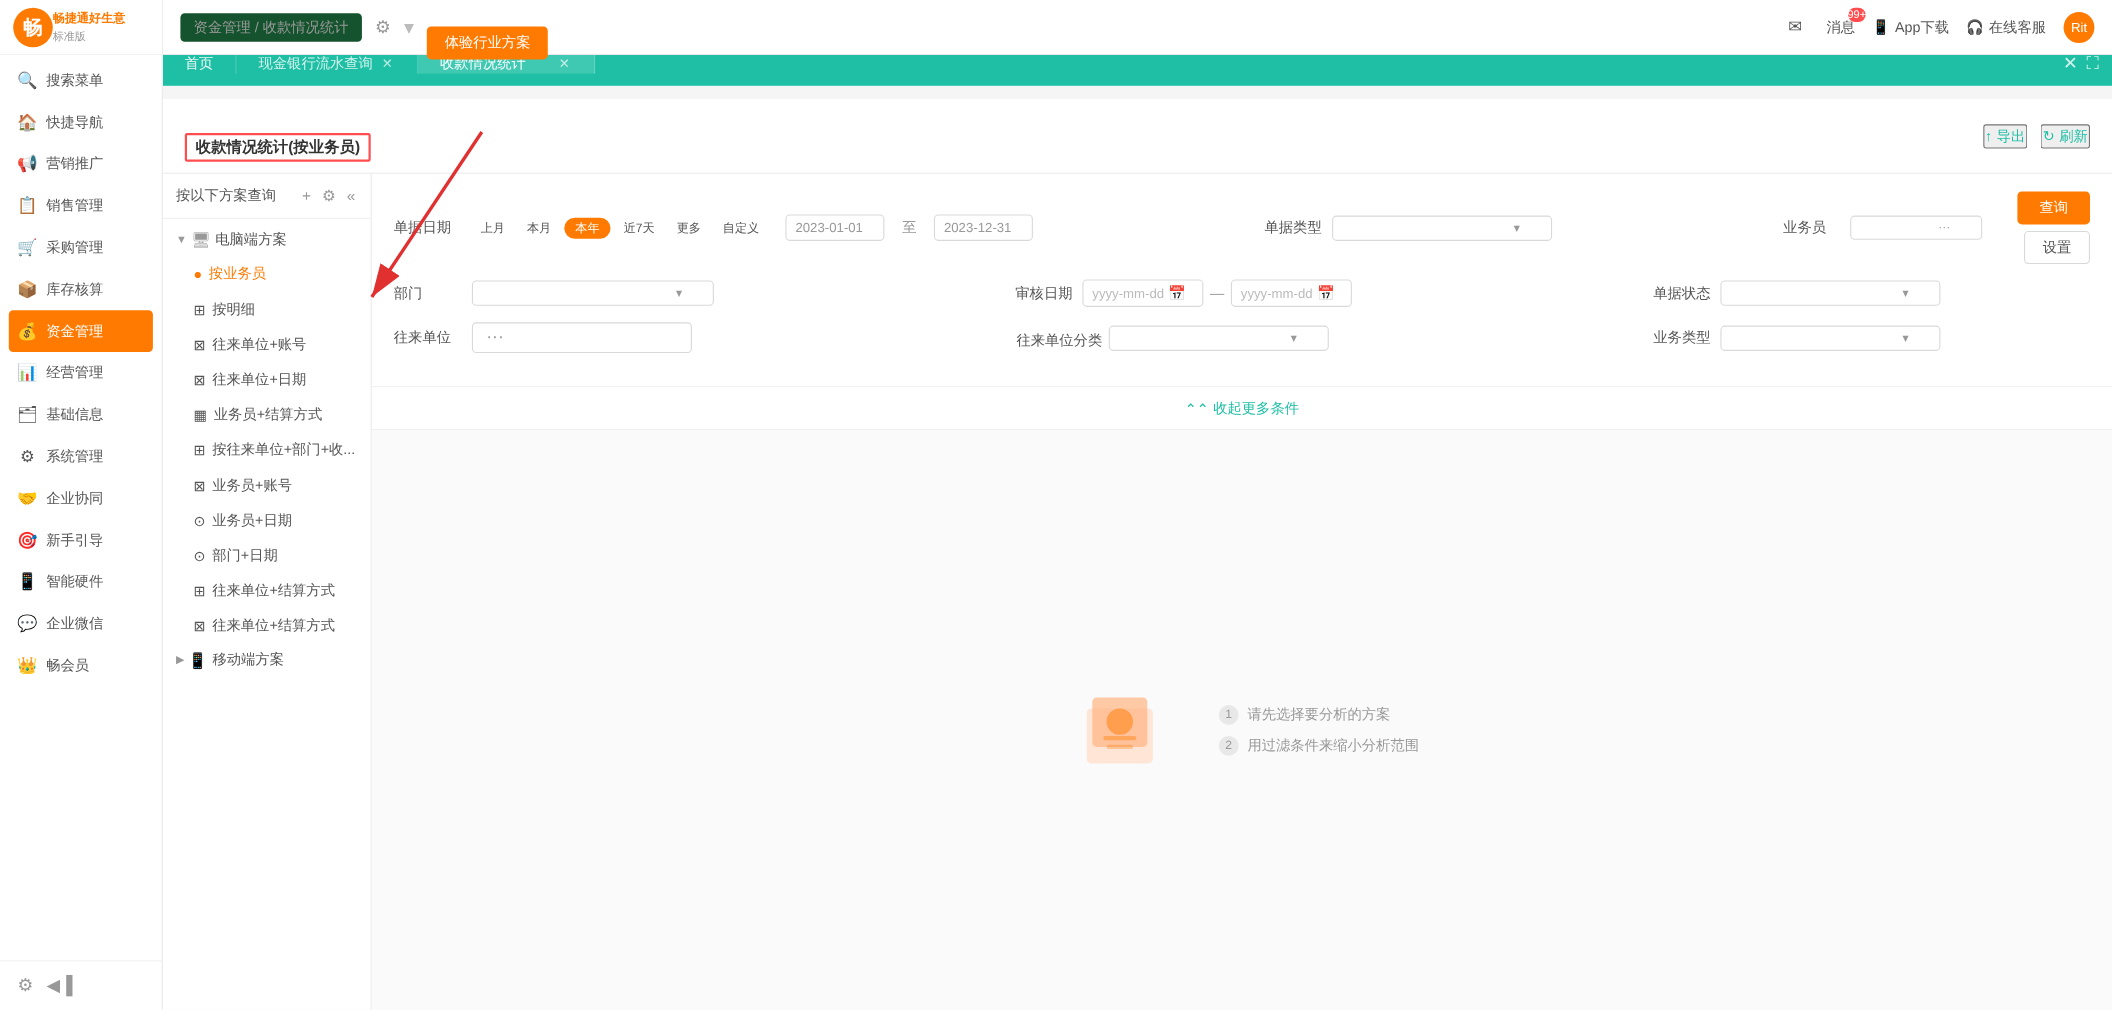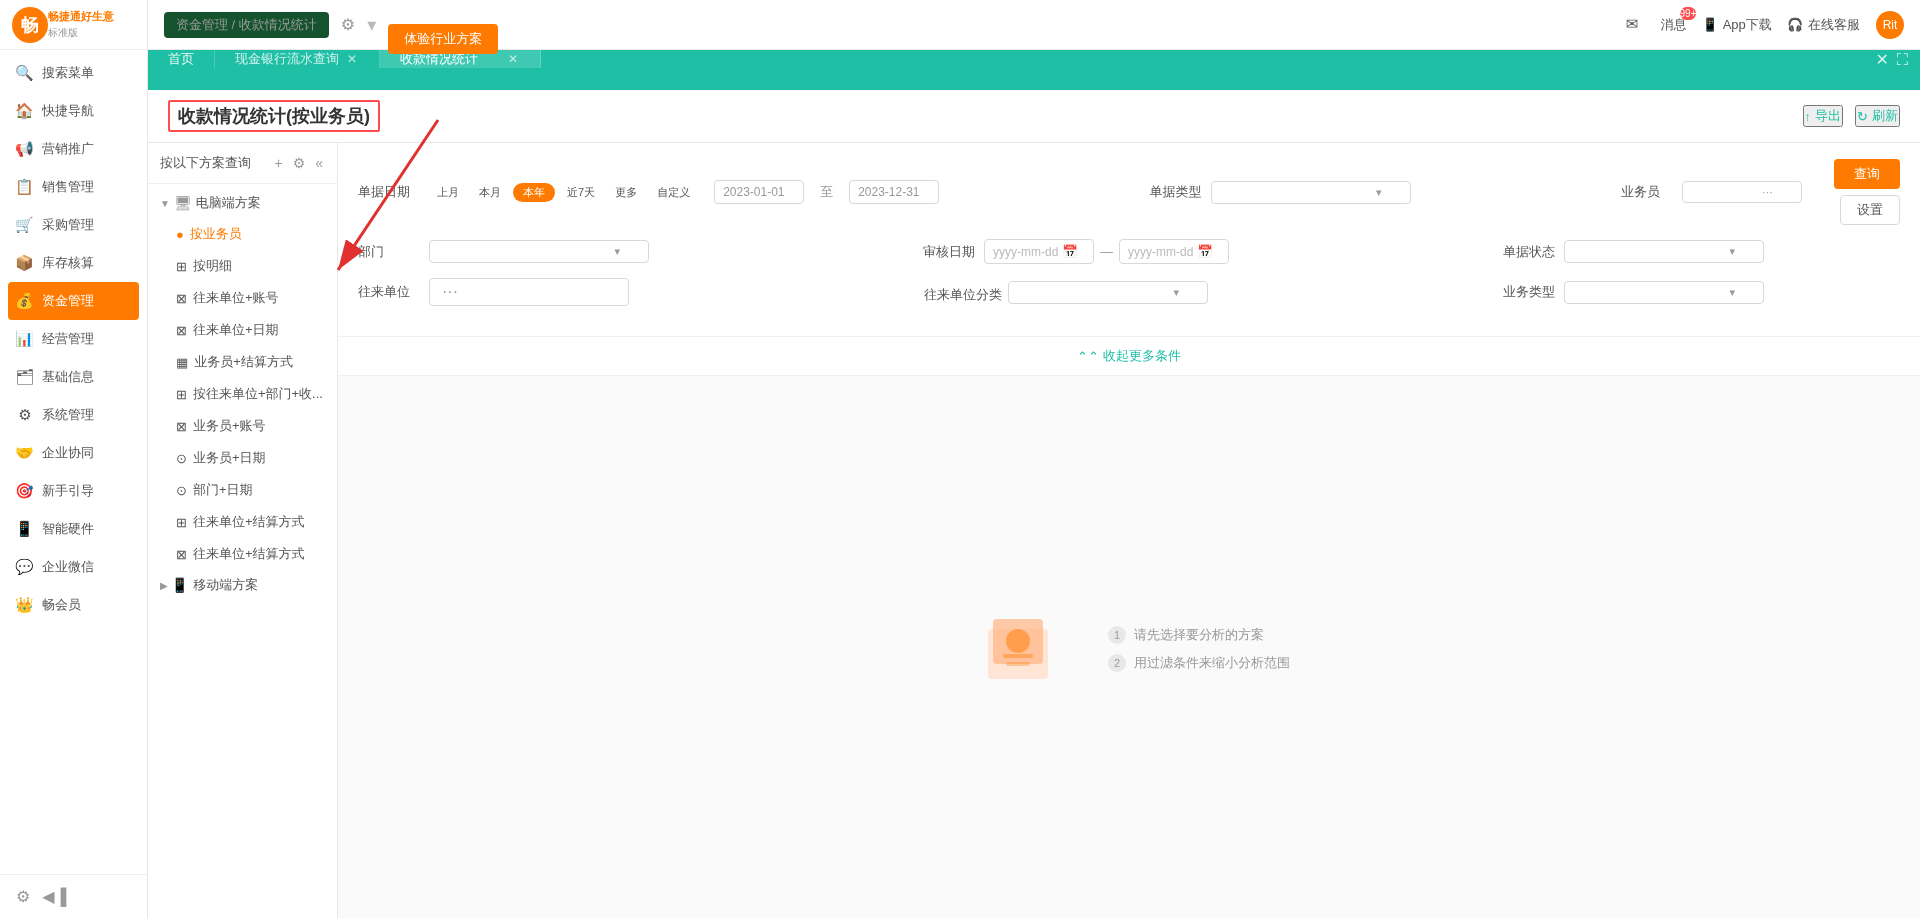--- a/index.html
+++ b/index.html
@@ -46,22 +46,22 @@
       border-radius: 4px; cursor: pointer; font-size: 13px; margin-top: 28px;
     }
     .topbar-right { display: flex; align-items: center; gap: 16px; }
     .msg-icon { position: relative; color: #555; font-size: 15px; cursor: pointer; }
     .badge { position: absolute; top: -8px; right: -10px; background: #ff4d4f; color: #fff; font-size: 10px; padding: 1px 0; border-radius: 8px; white-space: nowrap; }
     .topbar-action { color: #555; font-size: 13px; cursor: pointer; display: flex; align-items: center; gap: 4px; }
     .user-avatar { width: 28px; height: 28px; background: #ff7a00; border-radius: 50%; color: #fff; display: flex; align-items: center; justify-content: center; font-size: 12px; }
 
     
     .tabbar {
-      position: fixed; left: 148px; top: 50px; right: 0; height: 40px;
-      background: #1ebfa5; display: flex; align-items: flex-start; z-index: 98;
+      position: fixed; left: 148px; top: 38px; right: 0; height: 40px;
+      background: #1ebfa5; display: flex; align-items: center; z-index: 98;
     }
     .tab {
       display: flex; align-items: center; padding: 0 20px;
       color: rgba(255,255,255,0.8); font-size: 13px; cursor: pointer;
       border-right: 1px solid rgba(255,255,255,0.2); gap: 6px;
     }
     .tab.active { background: rgba(255,255,255,0.15); color: #fff; font-weight: 500; gap: 28px; }
     .tab-home { color: rgba(255,255,255,0.9); }
     .tab-close { font-size: 12px; color: rgba(255,255,255,0.7); padding: 2px; }
     .tabbar-right { margin-left: auto; display: flex; align-items: center; padding: 0 12px; gap: 8px; }
@@ -73,22 +73,22 @@
       background: #f5f5f5; overflow: hidden;
     }
 
     
     .page-header {
       background: #fff; padding: 10px 20px; display: flex;
       align-items: center; justify-content: space-between;
       border-bottom: 1px solid #e8e8e8;
     }
     .page-title {
-      font-size: 18px; font-weight: 600; color: #333;
-      border: 2px solid #ff4d4f; padding: 2px 8px; border-radius: 2px;
+      font-size: 14px; font-weight: 600; color: #333;
+      border: 2px solid #ff4d4f; padding: 2px 8px; border-radius: 2px; margin-top: 21px;
     }
     .page-actions { display: flex; gap: 12px; }
     .action-btn { color: #1ebfa5; font-size: 13px; cursor: pointer; display: flex; align-items: center; gap: 4px; }
 
     
     .content-area { display: flex; height: calc(100% - 50px); }
 
     
     .scheme-panel {
       width: 190px; background: #fff; border-right: 1px solid #e8e8e8;

